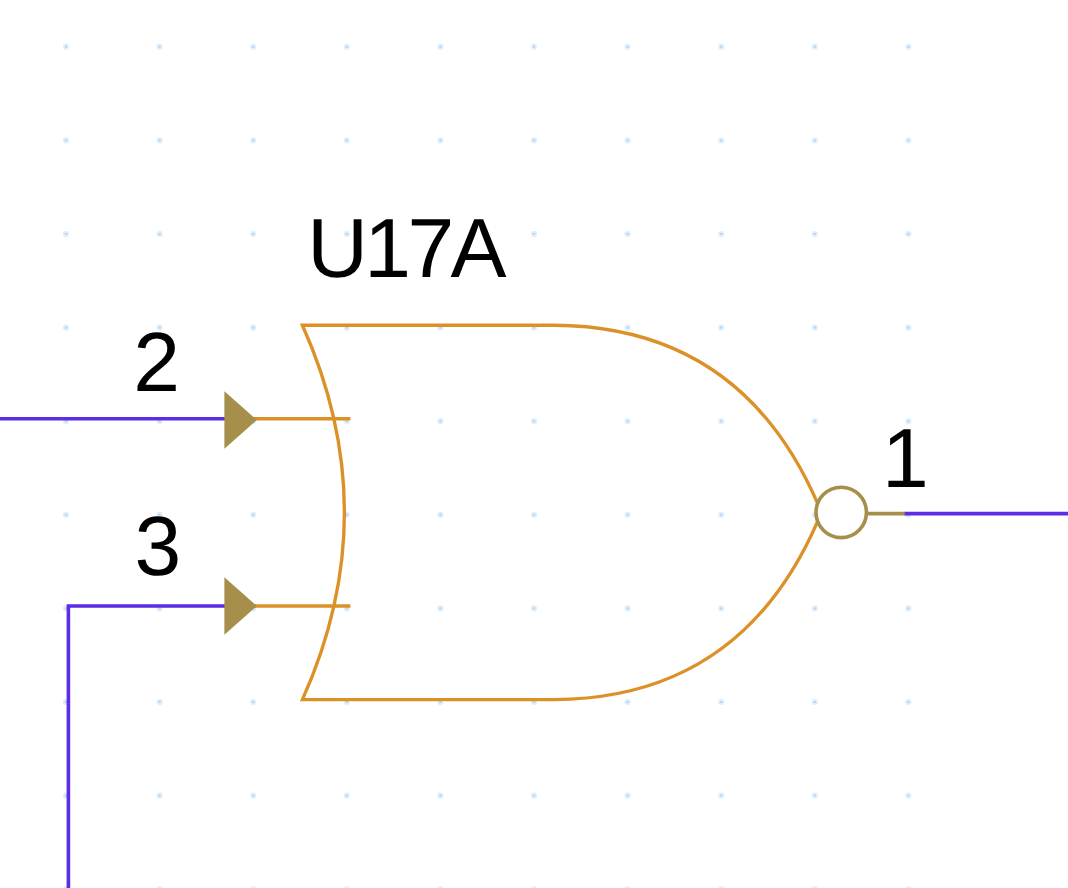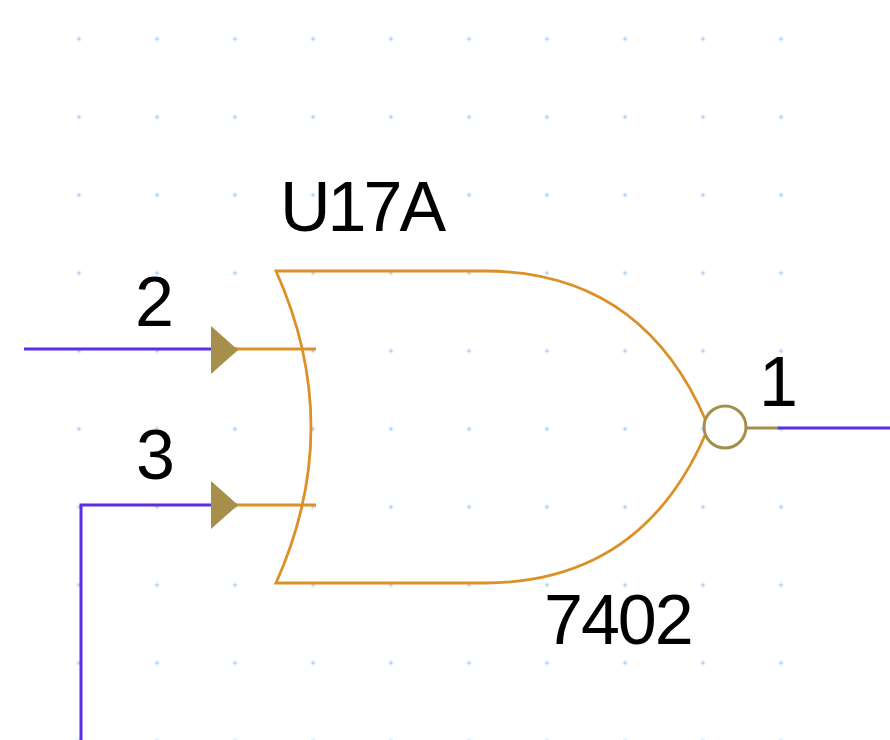--- a/index.html
+++ b/index.html
@@ -13,21 +13,20 @@
     position: relative;
     width: 790px; height: 740px;
     background-color: #ffffff;
     
     background-image: radial-gradient(circle,
         #aed3f5 0px, #aed3f5 1.2px,
         rgba(174, 211, 245, 0.38) 1.2px, rgba(174, 211, 245, 0.38) 2.4px,
         transparent 2.8px);
     background-size: 78px 78px;
     background-position: 16px 0px;
-    margin-left: 24px;
   }
   .drawing {
     position: absolute;
     left: 0; top: 0;
     width: 890px; height: 740px;
   }
   .lbl {
     position: absolute;
     color: #000000;
     font-size: 70px;
@@ -60,17 +59,16 @@
 
     <polygon points="187,326 187,374 214,350" fill="#a68f4a"></polygon>
     <polygon points="187,481 187,529 214,505" fill="#a68f4a"></polygon>
 
     <circle cx="701" cy="427" r="21" fill="#ffffff" stroke-width="3" stroke="#a68f4a"></circle>
 
     <path d="M 722 428 H 754" fill="none" stroke-width="3" stroke="#a68f4a"></path>
   </svg>
 
   <div class="lbl ref" style="color: rgb(0, 0, 0);">U17A</div>
-  <div class="lbl part" style="color: rgb(0, 0, 0);">7402</div>
   <div class="lbl p2" style="color: rgb(0, 0, 0);">2</div>
   <div class="lbl p3" style="color: rgb(0, 0, 0);">3</div>
   <div class="lbl p1" style="color: rgb(0, 0, 0);">1</div>
 </div>
 
 </body></html>

